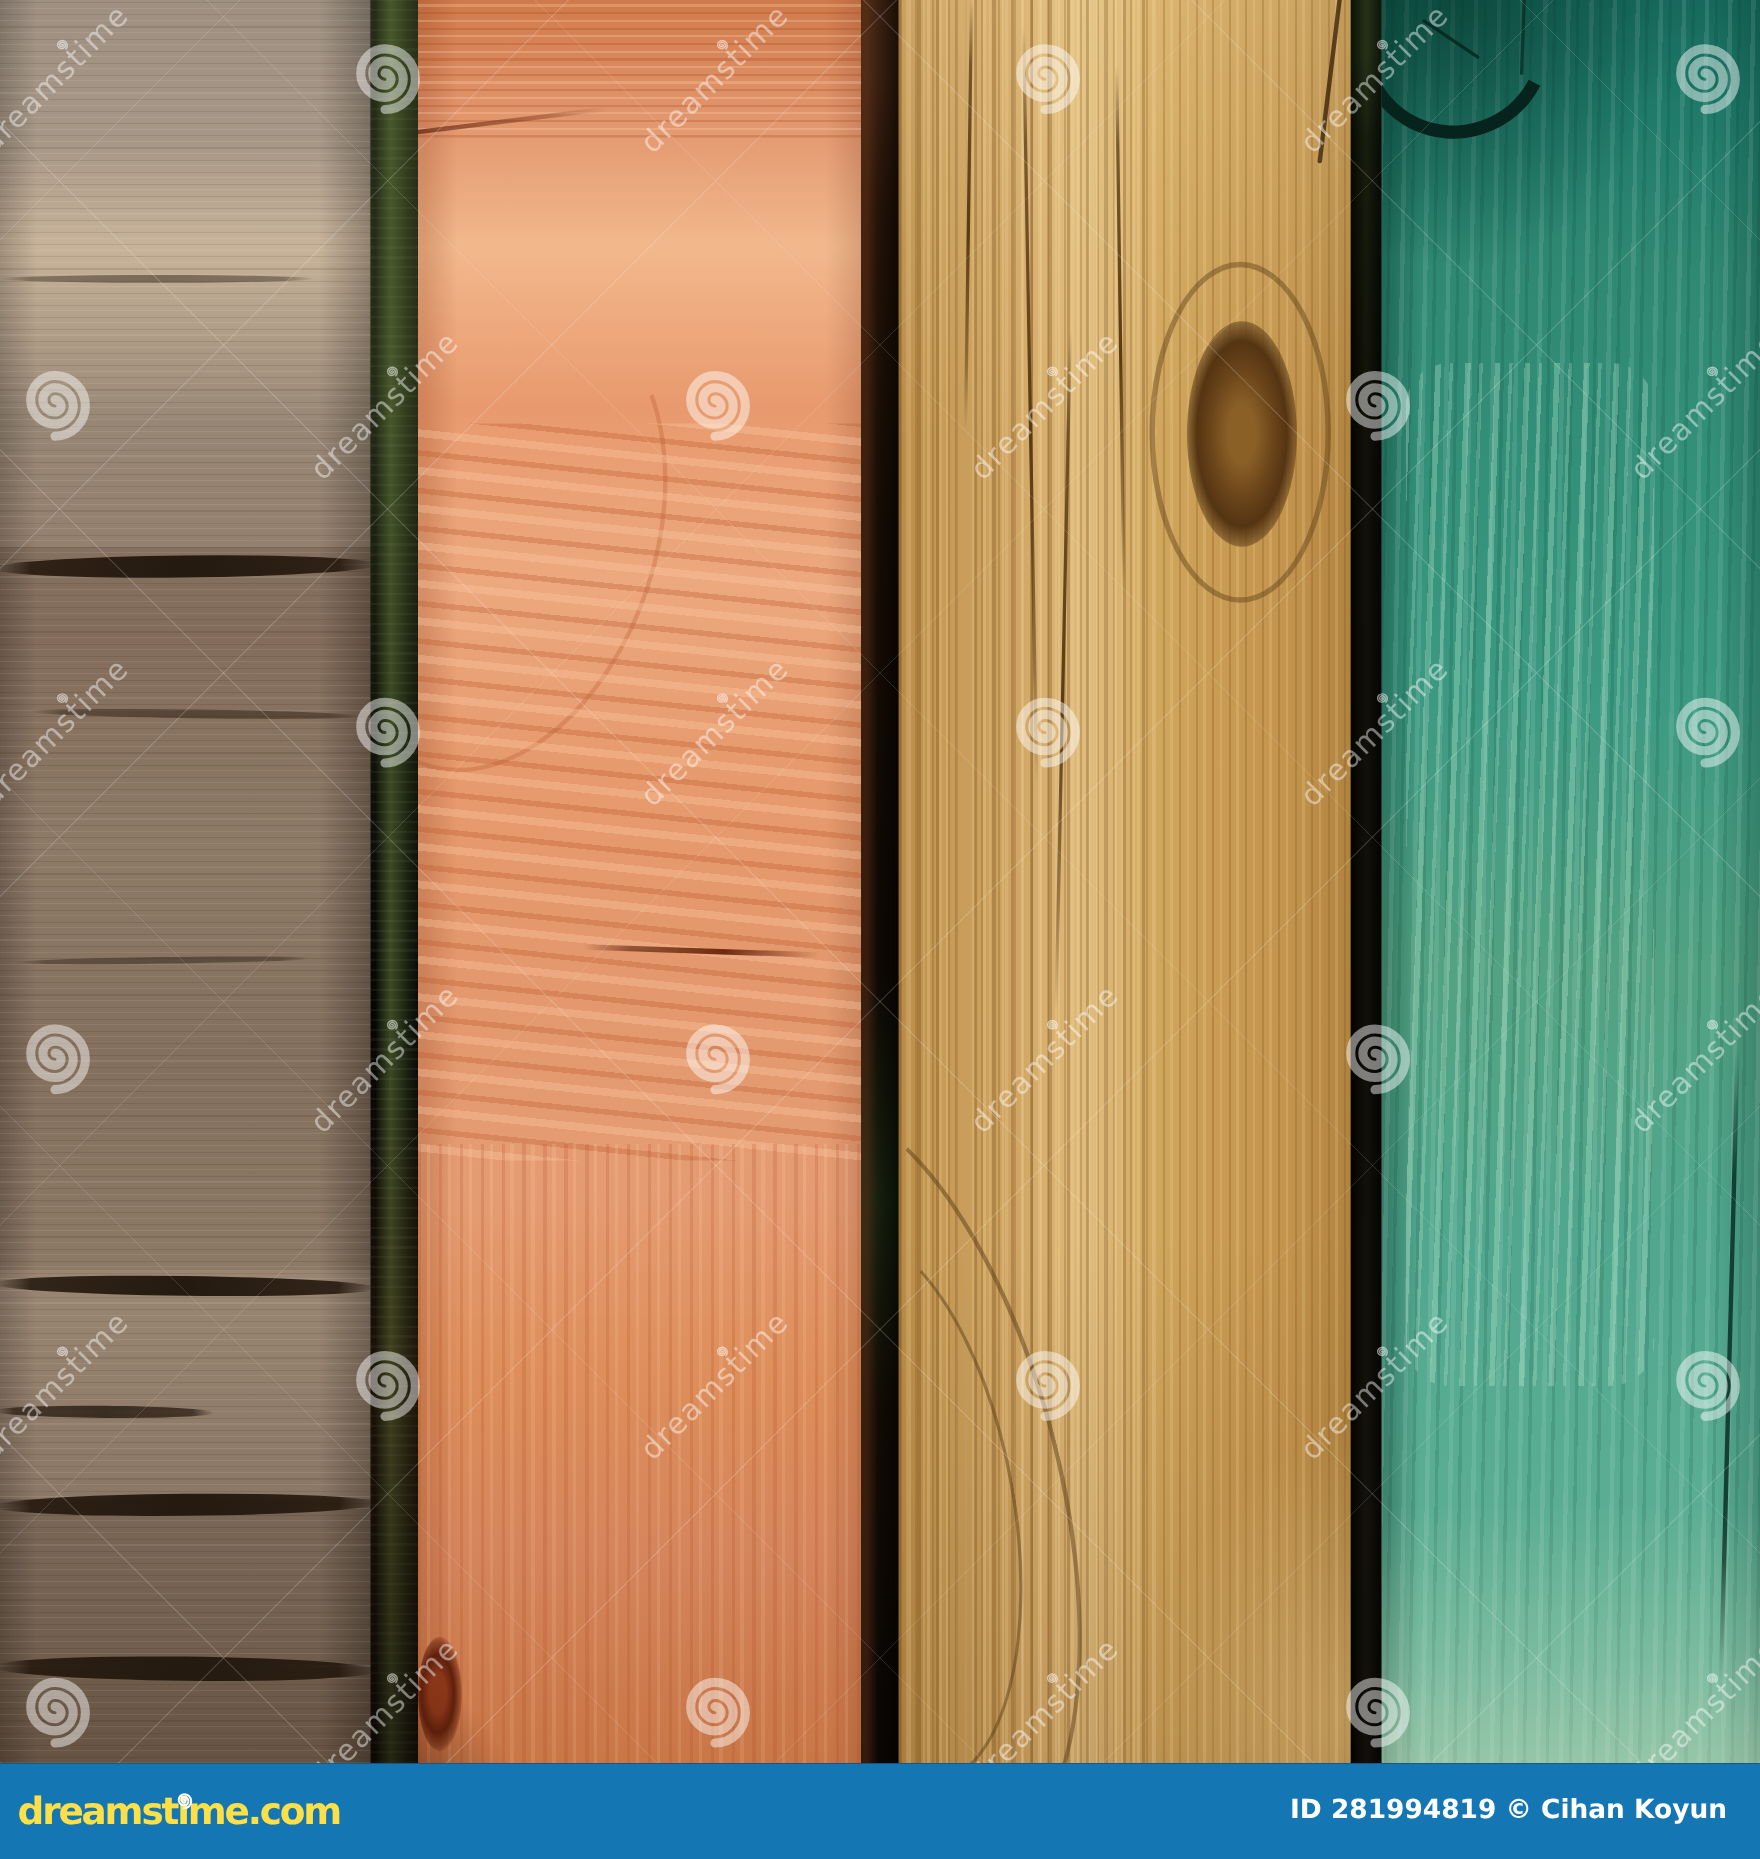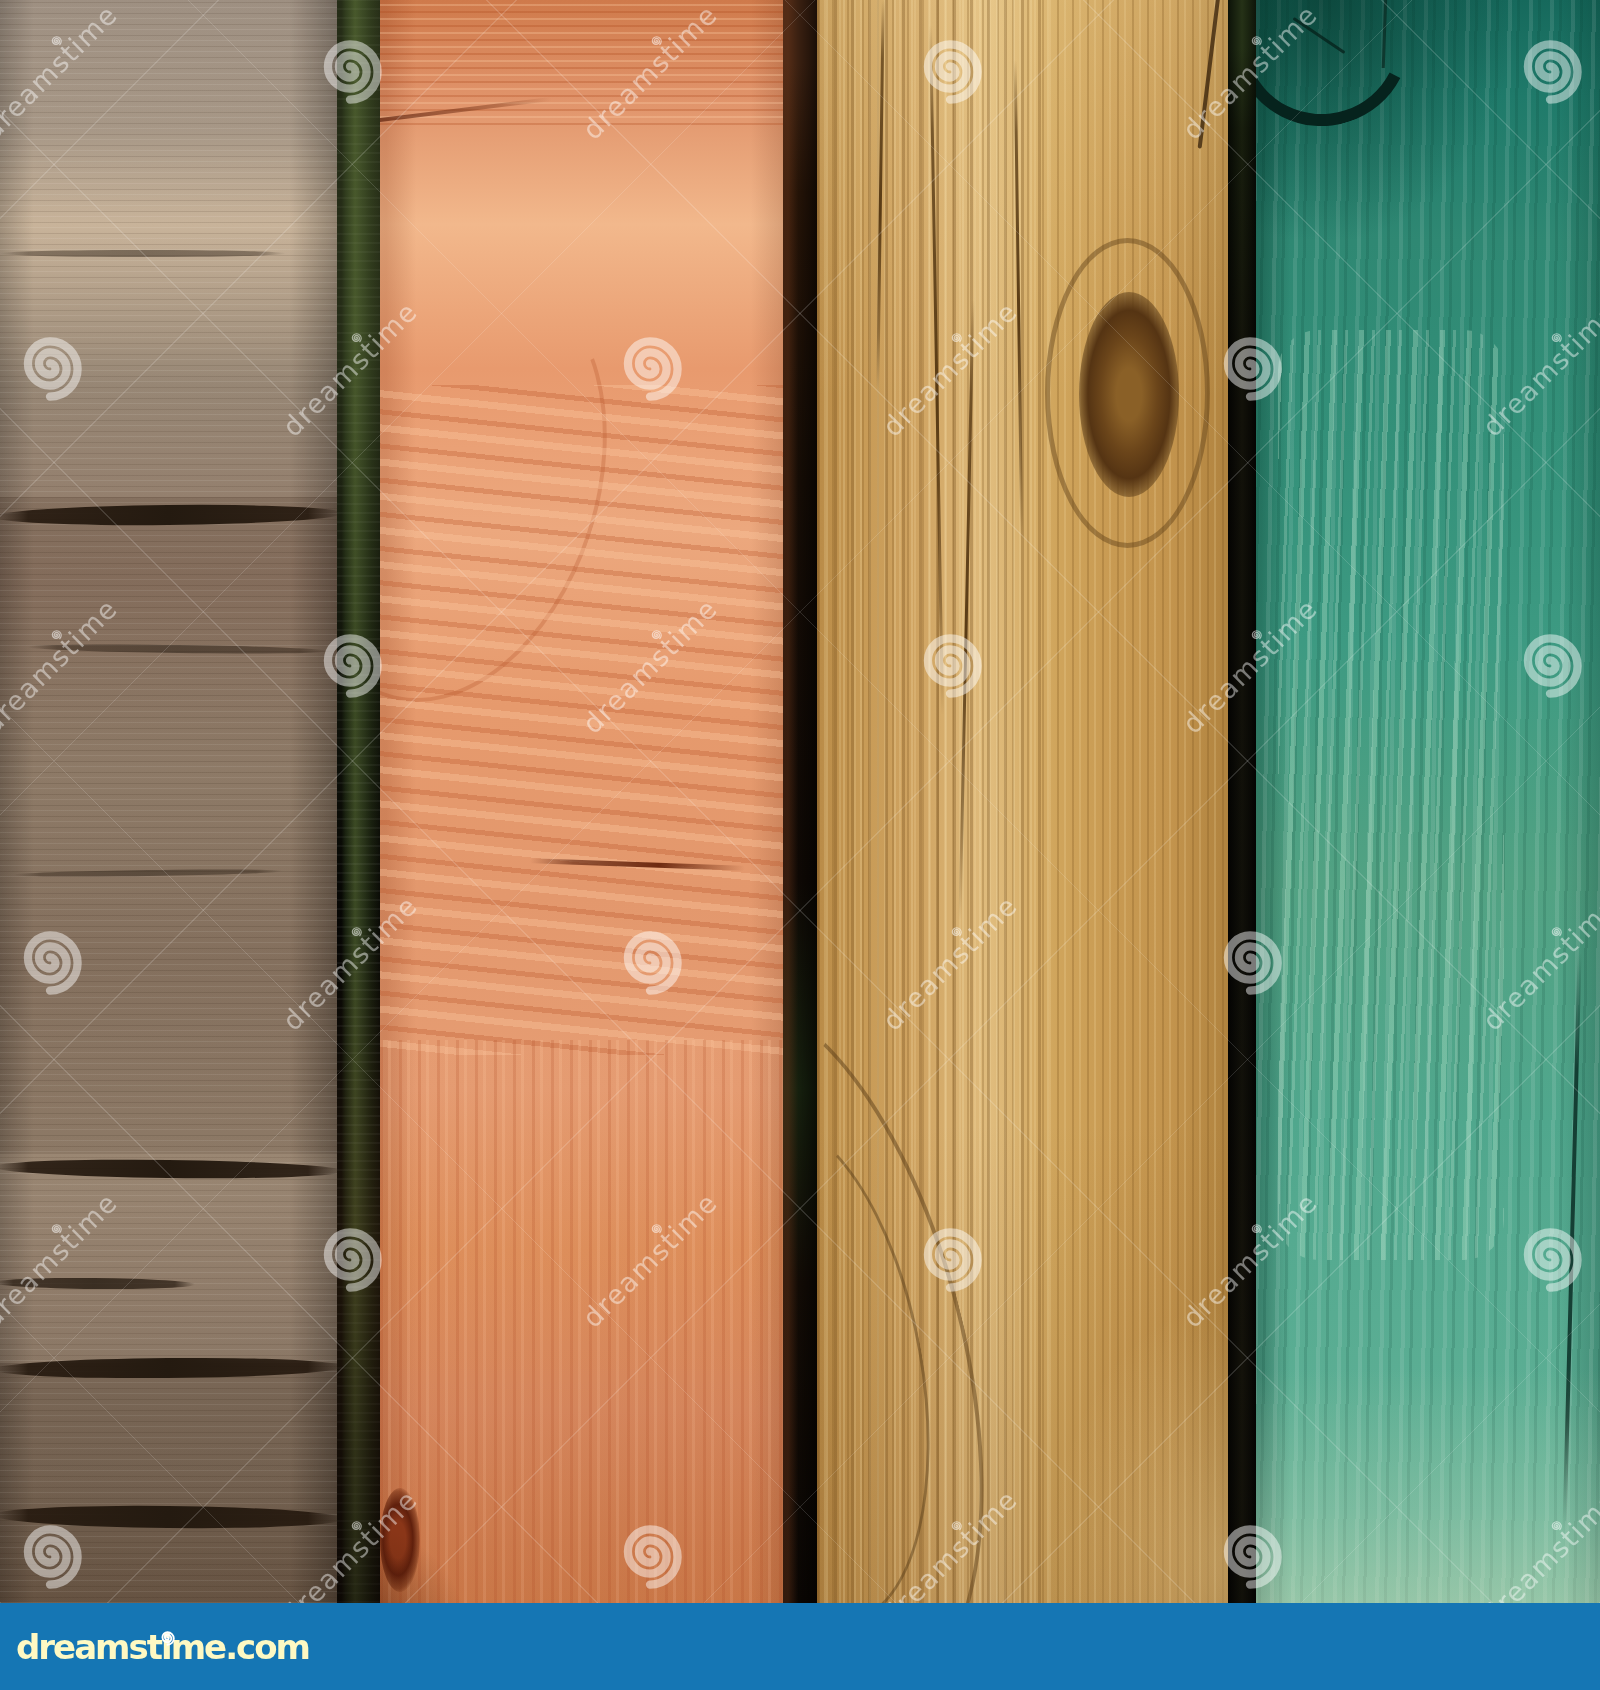--- a/index.html
+++ b/index.html
@@ -102,21 +102,21 @@
       repeating-linear-gradient(-45deg, rgba(255,255,255,0.14) 0 1px, rgba(0,0,0,0) 1px 211px);}
   #wm-layer{position:absolute;inset:0;pointer-events:none;}
   .wm-item{position:absolute;transform:translate(-50%,-50%);}
   .wm-item.wm-text{transform:translate(-50%,-50%) rotate(-45deg);color:rgba(255,255,255,0.45);font-size:27px;letter-spacing:1.5px;font-weight:normal;white-space:nowrap;}
   .wm-item svg{display:block;opacity:0.55;}
   .wm-idot{position:absolute;left:65%;top:-9px;transform:translateX(-50%);}
   .wm-idot svg{opacity:0.9;}
 
   
   .footer{position:absolute;left:0;top:1603px;width:1600px;height:87px;background:var(--footer-bg,#1576b4);}
-  .footer-logo{position:absolute;left:16px;top:50%;transform:translateY(-50%);color:#fef9c3;font-size:34px;font-weight:bold;letter-spacing:-2px;line-height:40px;}
+  .footer-logo{position:absolute;left:16px;top:50%;transform:translateY(-50%);color:#fde047;font-size:34px;font-weight:bold;letter-spacing:-2px;line-height:40px;}
   .logo-spiral{position:absolute;left:141px;top:-10px;}
   .footer-credit{position:absolute;right:30px;top:50%;transform:translateY(-58%);color:#fff;font-size:24px;font-weight:bold;letter-spacing:0;}
 </style>
 </head>
 <body>
 
 <div class="canvas">
   <div class="photo">
 
     <div class="plank plank1">
@@ -365,14 +365,15 @@
       </div>
   </div>
 
   <div class="footer">
     <div class="footer-logo">
       <span>dreamstime.com</span>
       <span class="logo-spiral"><svg width="21" height="21" viewBox="0 0 100 100" xmlns="http://www.w3.org/2000/svg">
     <path d="M50,44 A6,6 0 1 1 50,56 A12,12 0 1 1 50,32 A18,18 0 1 1 50,68 A24,24 0 1 1 50,20 A30,30 0 1 1 50,80" fill="none" stroke="#ffffff" stroke-width="9" stroke-linecap="round"></path>
           </svg></span>
     </div>
+    <div class="footer-credit">ID 281994819 © Cihan Koyun</div>
   </div>
 </div>
 
 </body></html>

